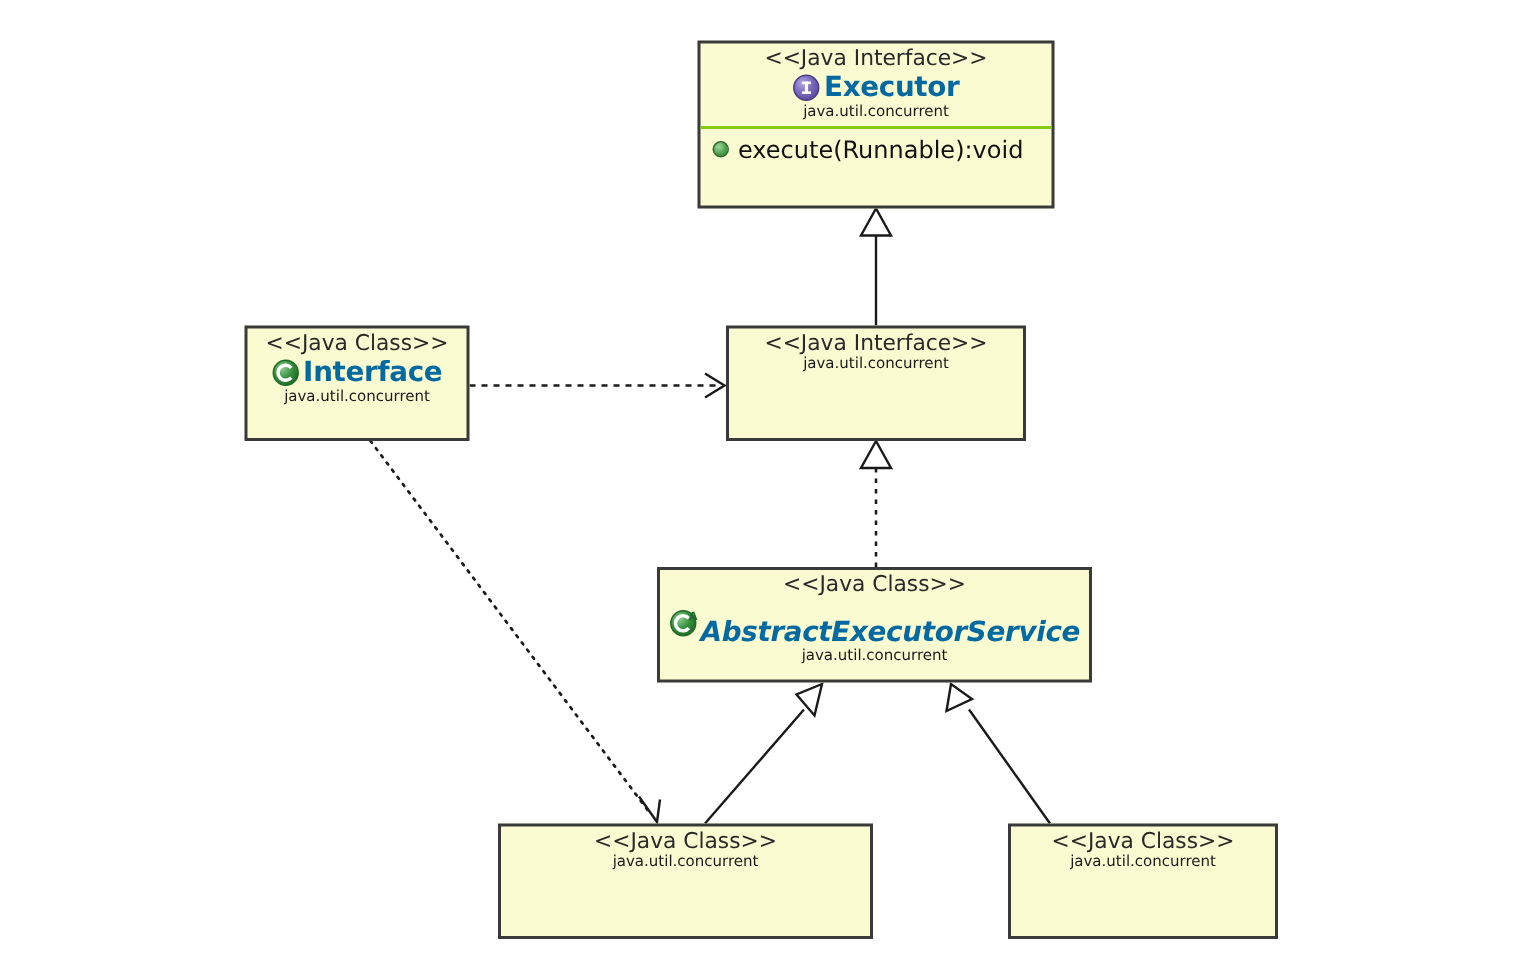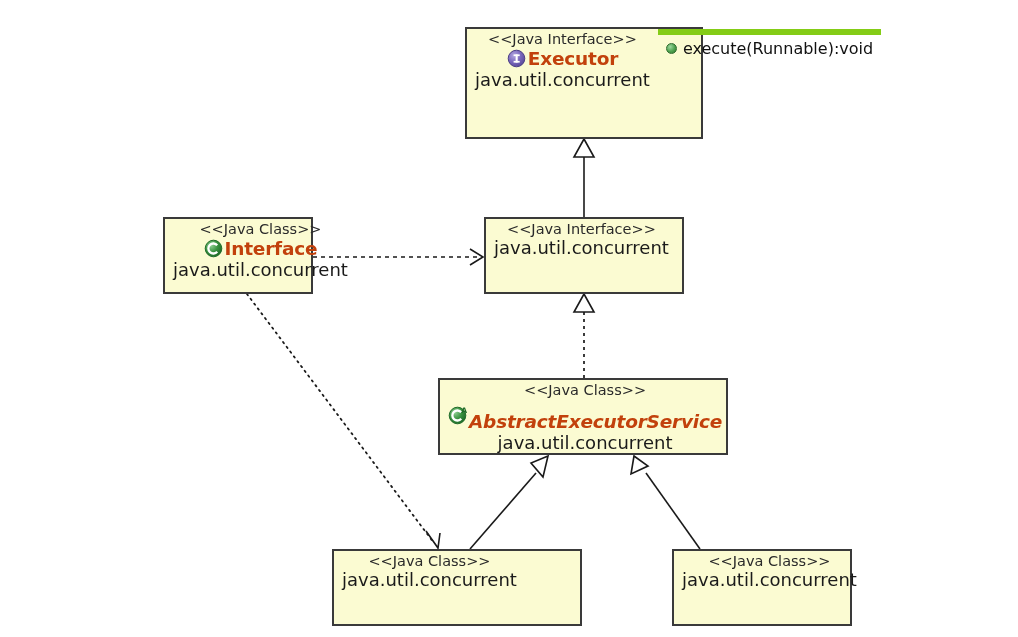--- a/index.html
+++ b/index.html
@@ -26,20 +26,21 @@
     width: 1018px;
     height: 637px;
     pointer-events: none;
   }
   .uml-box {
     position: absolute;
     box-sizing: border-box;
     background: #fbfbd2;
     border: 2px solid #3a3a3a;
     display: flex;
+    flex-direction: column;
     z-index: 5;
   }
   .box-header {
     box-sizing: border-box;
     padding: 3px 8px 4px 8px;
     text-align: center;
     line-height: 1.08;
   }
   .stereotype {
     font-size: 14.5px;
@@ -51,34 +52,34 @@
     display: flex;
     align-items: center;
     justify-content: center;
     gap: 2px;
     margin: 1px 0 1px 0;
     white-space: nowrap;
   }
   .type-name {
     font-size: 18.5px;
     font-weight: bold;
-    color: #c2410c;
+    color: #0369a1;
     letter-spacing: -0.2px;
   }
   .type-name.abstract {
     font-style: italic;
     margin-top: 12px;
   }
   .package {
-    font-size: 18px;
+    font-size: 10px;
     color: #1a1a1a;
     white-space: nowrap;
   }
   .members {
-    border-top: 6px solid #84cc16;
+    border-top: 2px solid #84cc16;
     padding: 4px 8px 5px 8px;
     display: flex;
     flex-direction: column;
     gap: 2px;
   }
   .member-row {
     display: flex;
     align-items: center;
     gap: 6px;
     white-space: nowrap;

